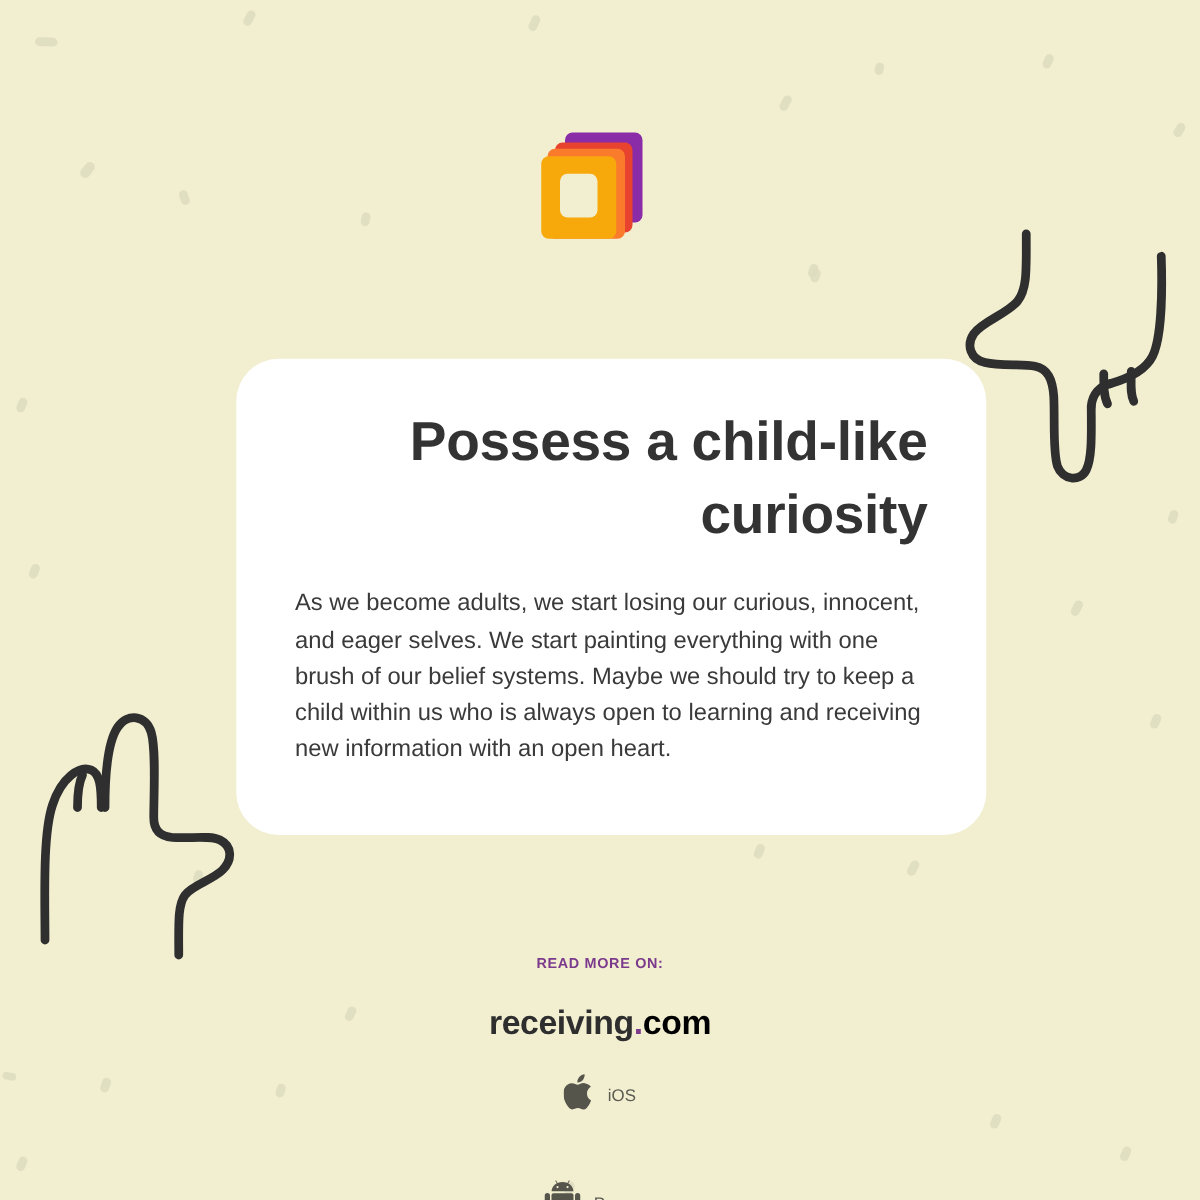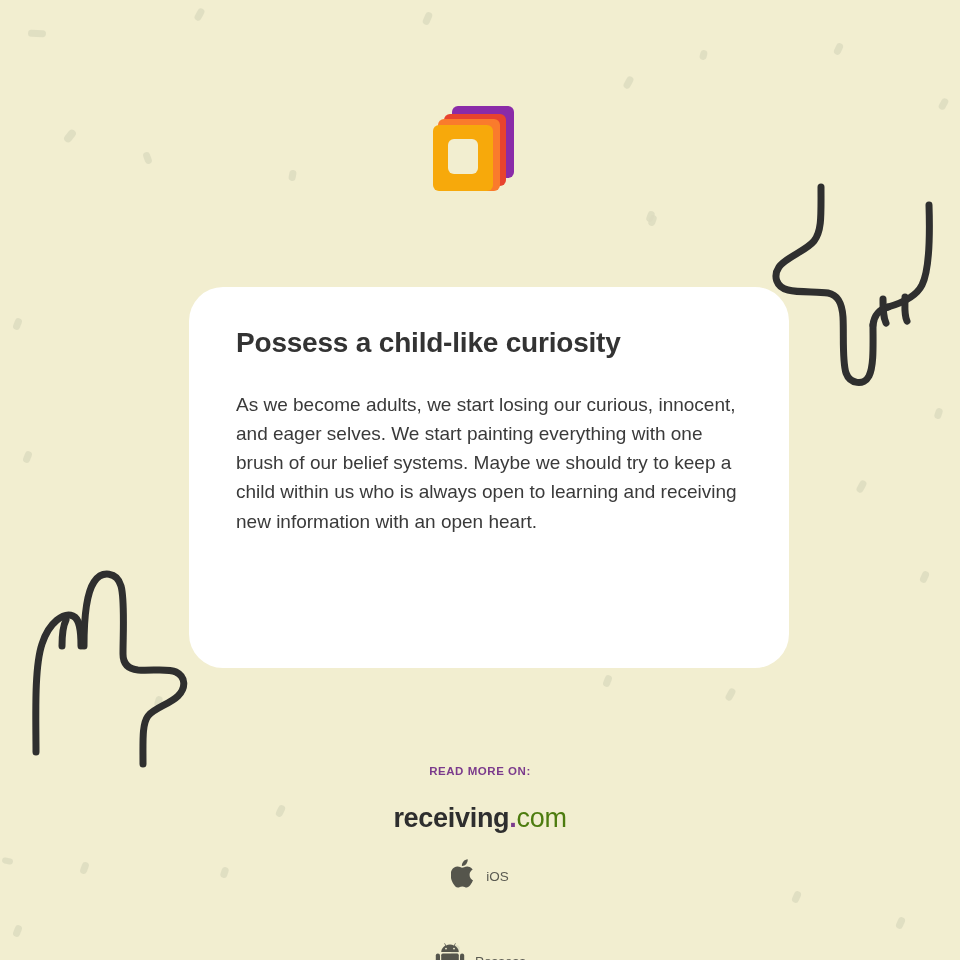--- a/index.html
+++ b/index.html
@@ -56,25 +56,26 @@
     height: 381px;
     background: #FFFFFF;
     border-radius: 34px;
     box-sizing: border-box;
     padding: 38px 47px 0 47px;
     z-index: 5;
     overflow: hidden;
   }
   #idea-title {
     margin: 0;
-    font-size: 28px;
+    font-size: 44px;
     line-height: 1.31;
     font-weight: bold;
     color: #333333;
     letter-spacing: -.2px;
+    text-align: right;
   }
   #idea-body {
     margin: 28px 0 0 0;
     font-size: 19px;
     line-height: 1.54;
     color: #3A3A3A;
     -webkit-mask-image: linear-gradient(to bottom,
                   #000 0px, #000 160px, rgba(0,0,0,.20) 206px, rgba(0,0,0,0) 226px);
     mask-image: linear-gradient(to bottom,
                   #000 0px, #000 160px, rgba(0,0,0,.20) 206px, rgba(0,0,0,0) 226px);
@@ -96,21 +97,21 @@
     margin: 0;
   }
   #wordmark {
     margin-top: 26px;
     font-size: 27px;
     color: #2E2E2E;
     letter-spacing: -.3px;
   }
   #wordmark-name { font-weight: bold; }
   #wordmark-dot  { color: #7B3A8C; font-weight: bold; }
-  #wordmark-tld  { font-weight: normal; color: #4d7c0f; }
+  #wordmark-tld  { font-weight: bold; color: #000000; }
 
   #store-badges {
     margin-top: 24px;
     display: flex;
     justify-content: center;
     align-items: center;
     gap: 49px;
     flex-direction: column;
   }
   .store-badge {

